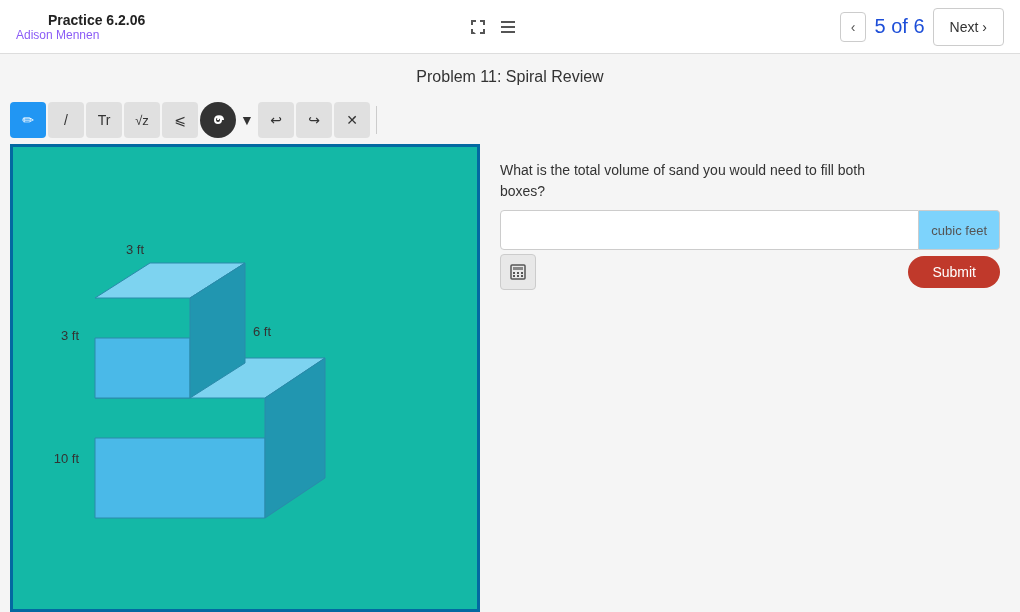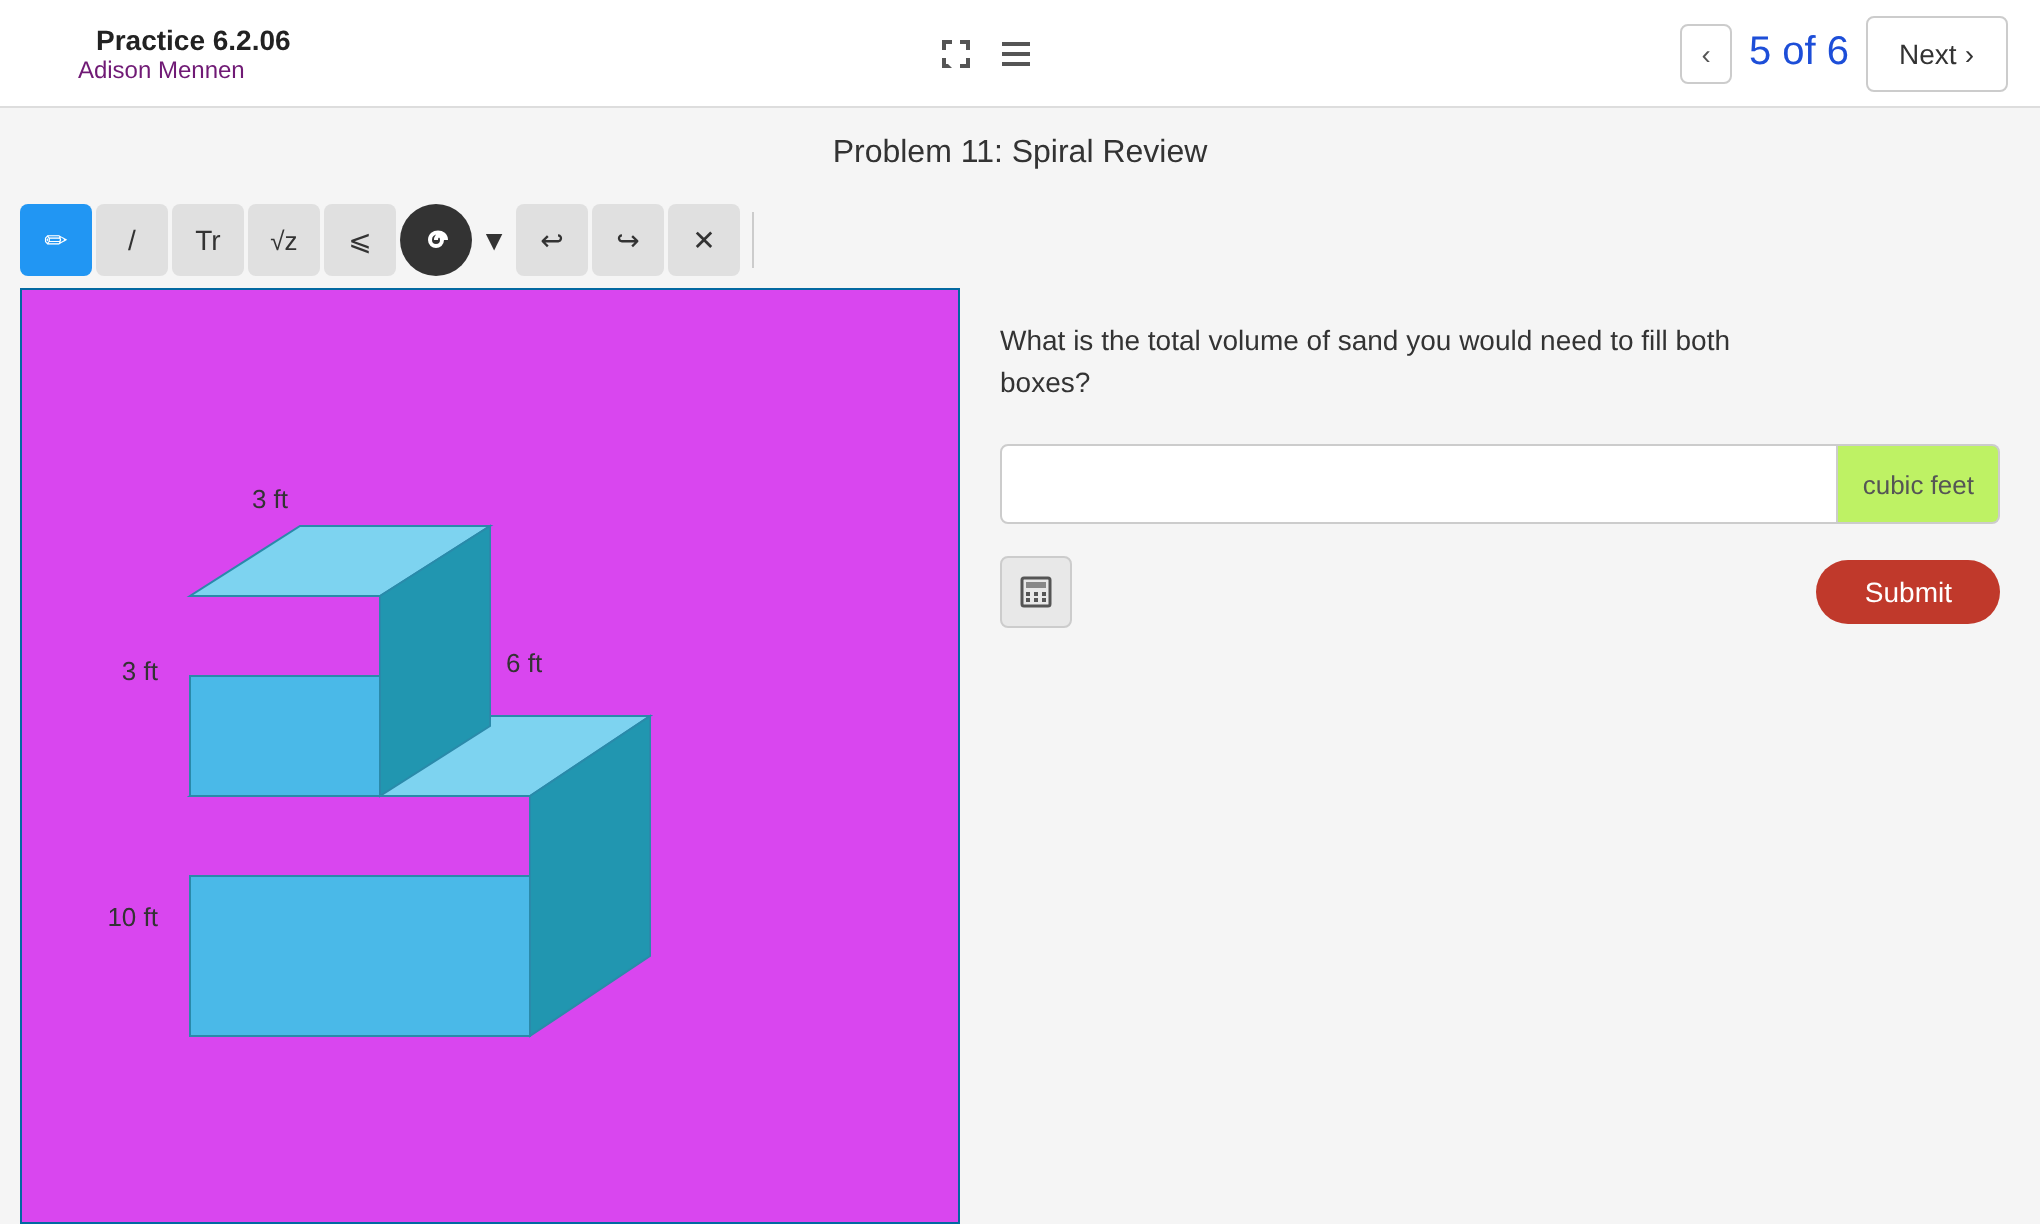--- a/index.html
+++ b/index.html
@@ -33,22 +33,21 @@
       justify-content: center;
     }
     .header-title {
       font-size: 14px;
       font-weight: bold;
       color: #222;
       padding-left: 32px;
     }
     .header-subtitle {
       font-size: 12px;
-      color: #701a75;
-      text-align: center;
+      color: #8b5cf6;
     }
     .header-center {
       display: flex;
       align-items: center;
       gap: 12px;
     }
     .header-icon-btn {
       background: none;
       border: none;
       cursor: pointer;
@@ -146,35 +145,34 @@
     }
     
     .work-area {
       display: flex;
       flex: 1;
       padding: 0;
     }
     
     .figure-area {
       flex: 0 0 470px;
-      background: #d946ef;
-      border: 1px solid #0369a1;
+      background: #14b8a6;
+      border: 3px solid #0369a1;
       margin: 0 0 0 10px;
       position: relative;
       display: flex;
       align-items: center;
       justify-content: center;
     }
     
     .question-area {
       flex: 1;
       padding: 16px 20px;
       display: flex;
       flex-direction: column;
-      gap: 12px;
     }
     .question-text-main {
       font-size: 14px;
       color: #333;
       line-height: 1.5;
     }
     .answer-row {
       display: flex;
       align-items: center;
       margin-top: 8px;
@@ -184,21 +182,21 @@
       height: 40px;
       border: 1px solid #ccc;
       border-radius: 4px 0 0 4px;
       padding: 0 10px;
       font-size: 14px;
       background: #fff;
       outline: none;
     }
     .unit-label {
       height: 40px;
-      background: #bef264;
+      background: #7dd3fc;
       border: 1px solid #ccc;
       border-left: none;
       border-radius: 0 4px 4px 0;
       padding: 0 12px;
       display: flex;
       align-items: center;
       font-size: 13px;
       color: #555;
     }
     .submit-row {

